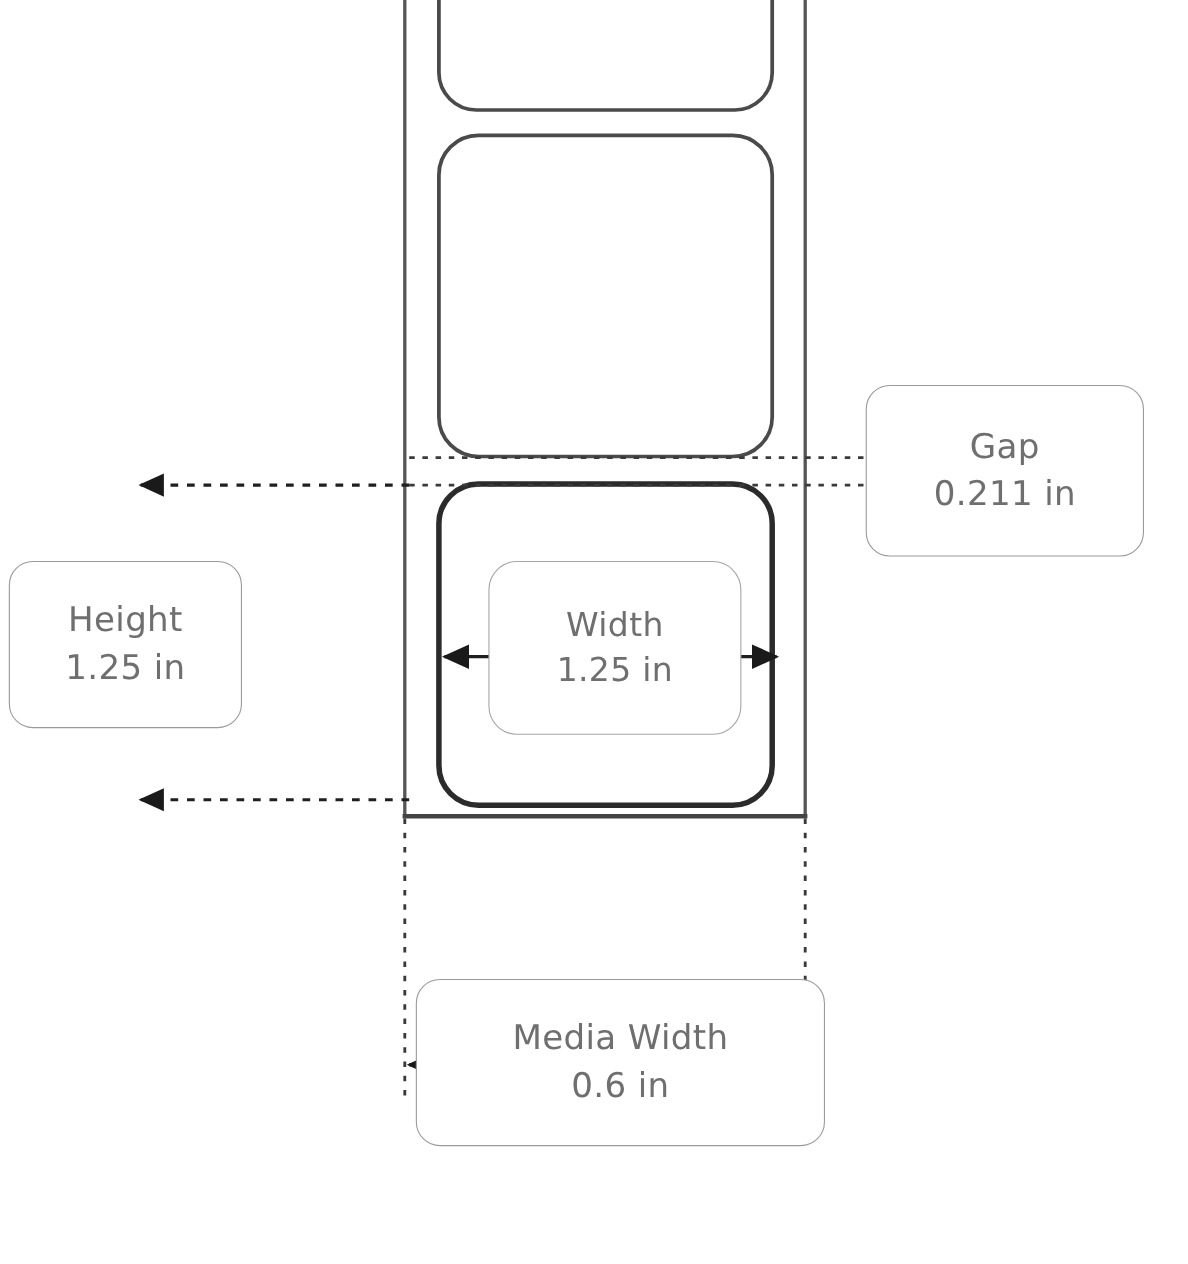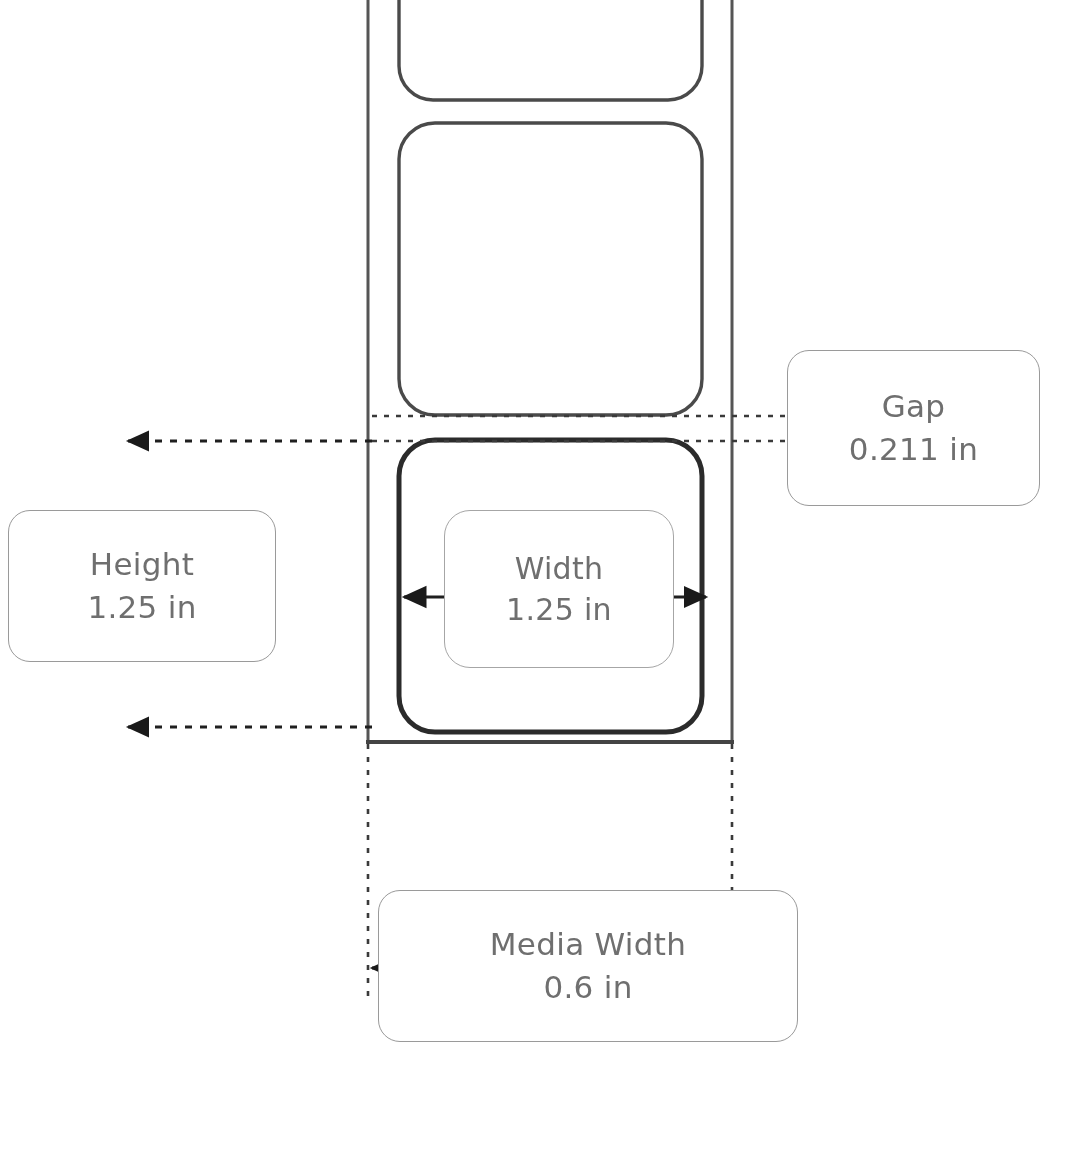--- a/index.html
+++ b/index.html
@@ -49,36 +49,36 @@
   }
   #callout-gap {
     left: 787px;
     top: 350px;
     width: 253px;
     height: 156px;
   }
   #callout-height {
     left: 8px;
     top: 510px;
-    width: 268px;
+    width: 212px;
     height: 152px;
   }
   #callout-width {
     left: 444px;
     top: 510px;
     width: 230px;
     height: 158px;
     border-radius: 26px;
     border-color: #a6a6a6;
     font-size: 30px;
   }
   #callout-media-width {
     left: 378px;
     top: 890px;
-    width: 420px;
+    width: 372px;
     height: 152px;
   }
 </style>
 </head>
 <body>
 
 <div id="stage">
 
   <svg id="diagram-svg" viewBox="0 0 1080 1149" xmlns="http://www.w3.org/2000/svg">
 

